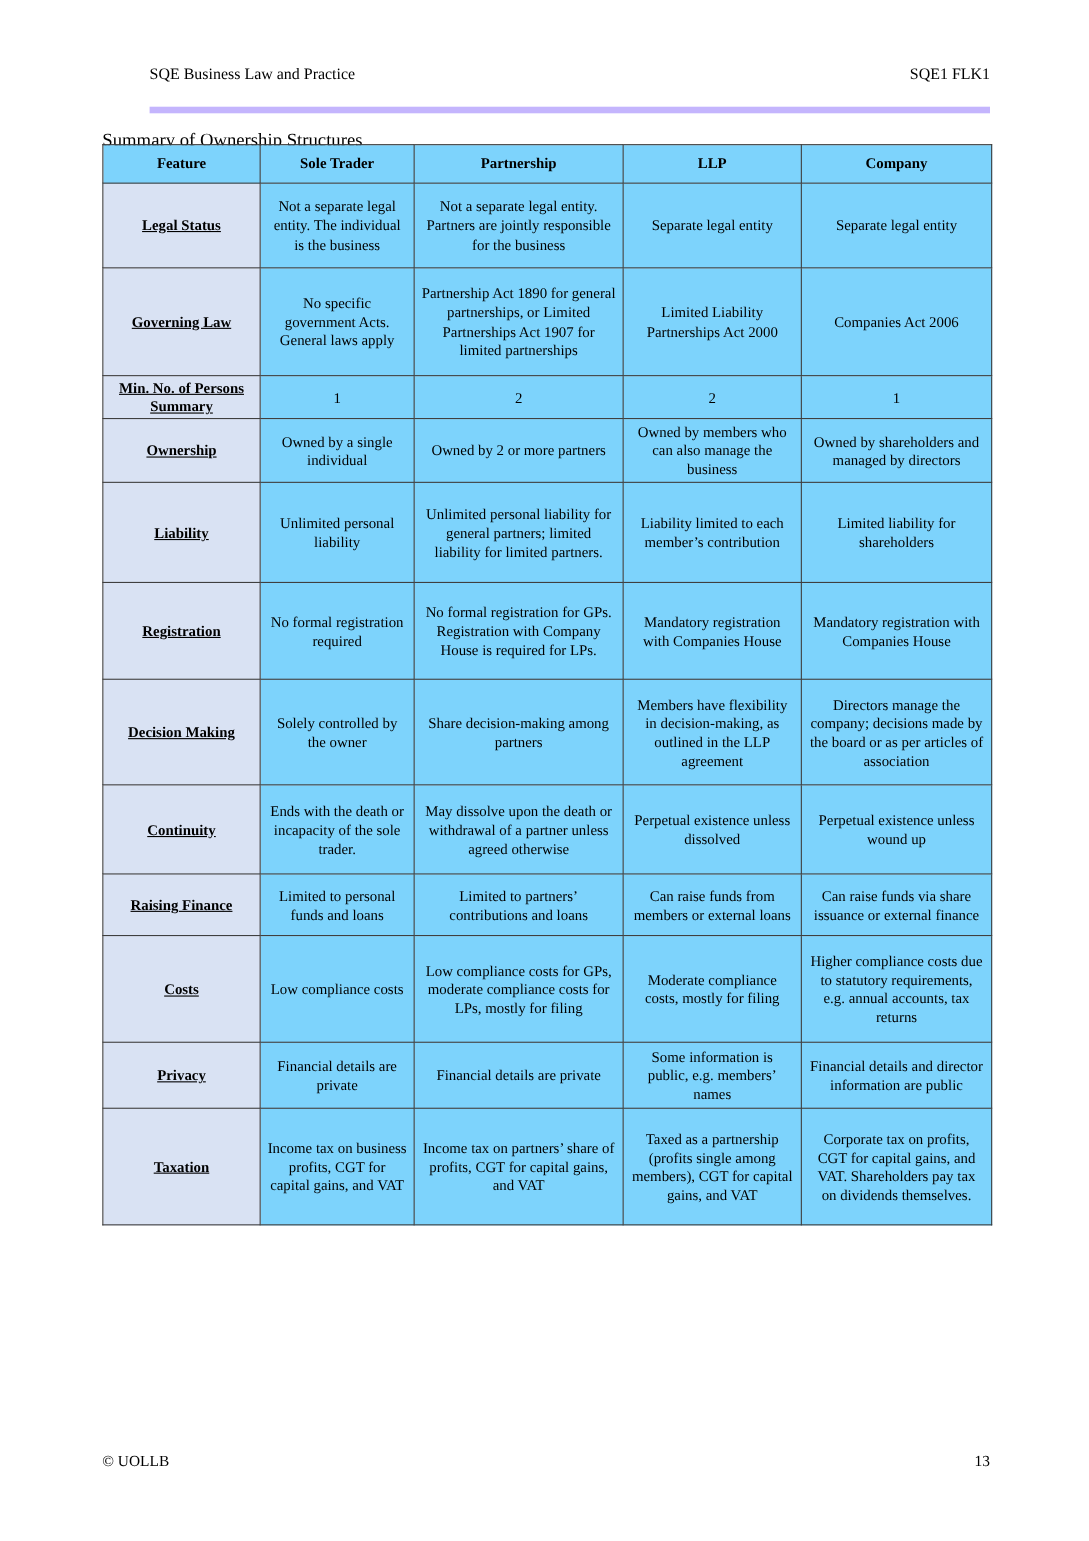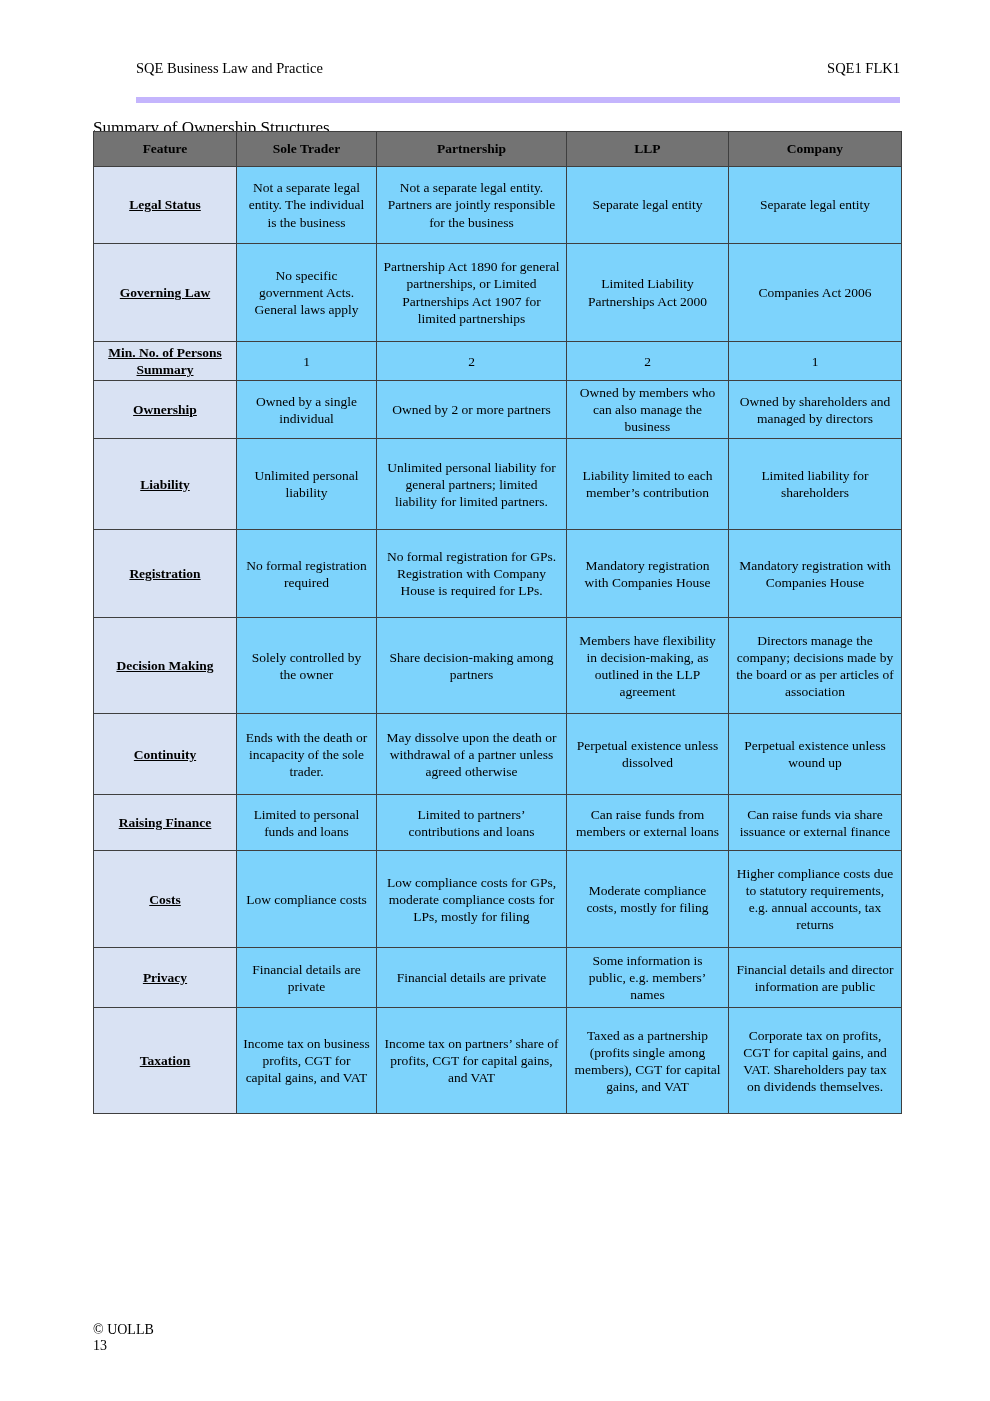--- a/index.html
+++ b/index.html
@@ -35,36 +35,35 @@
     font-size:13.5px;
     line-height:1.27;
   }
   table.summary-table th, table.summary-table td {
     border:1px solid #3f3f3f;
     text-align:center;
     vertical-align:middle;
     padding:2px 6px;
   }
   table.summary-table thead th {
-    background:#737373;
+    background:#7dd3fc;
     font-weight:bold;
     font-size:13.5px;
   }
   table.summary-table tbody th {
     background:#d9e2f3;
     font-weight:bold;
     text-decoration:underline;
   }
   table.summary-table tbody td { background:#7dd3fc;margin-top:24px; }
 
   .doc-footer {
     position:absolute; left:93px; right:90px; top:1322px;
     display:flex; justify-content:space-between;
     font-size:14px;
-    flex-direction:column;
   }
 </style>
 </head>
 <body>
 
 <div class="page">
 
   <header class="doc-header">
     <span>SQE Business Law and Practice</span>
     <span>SQE1 FLK1</span>

